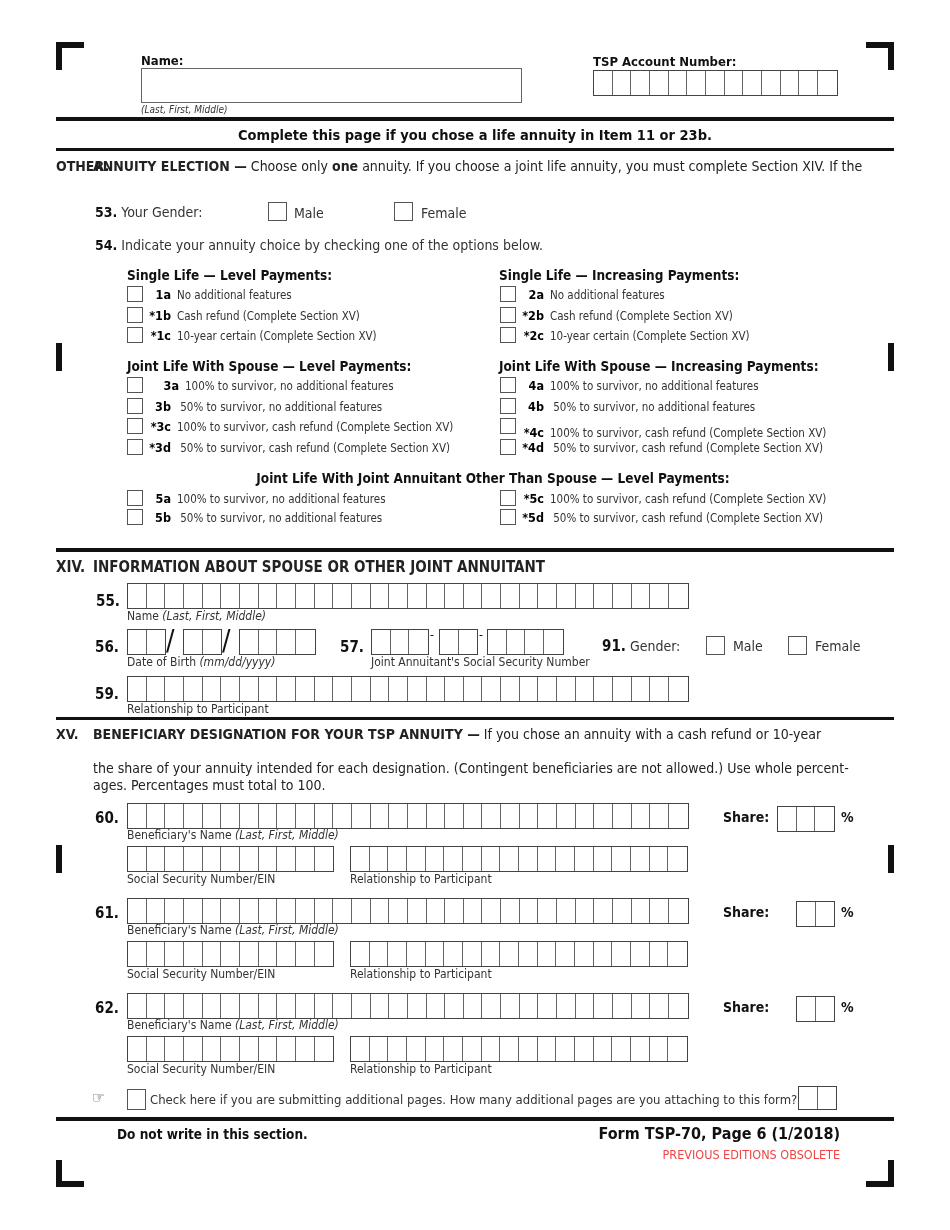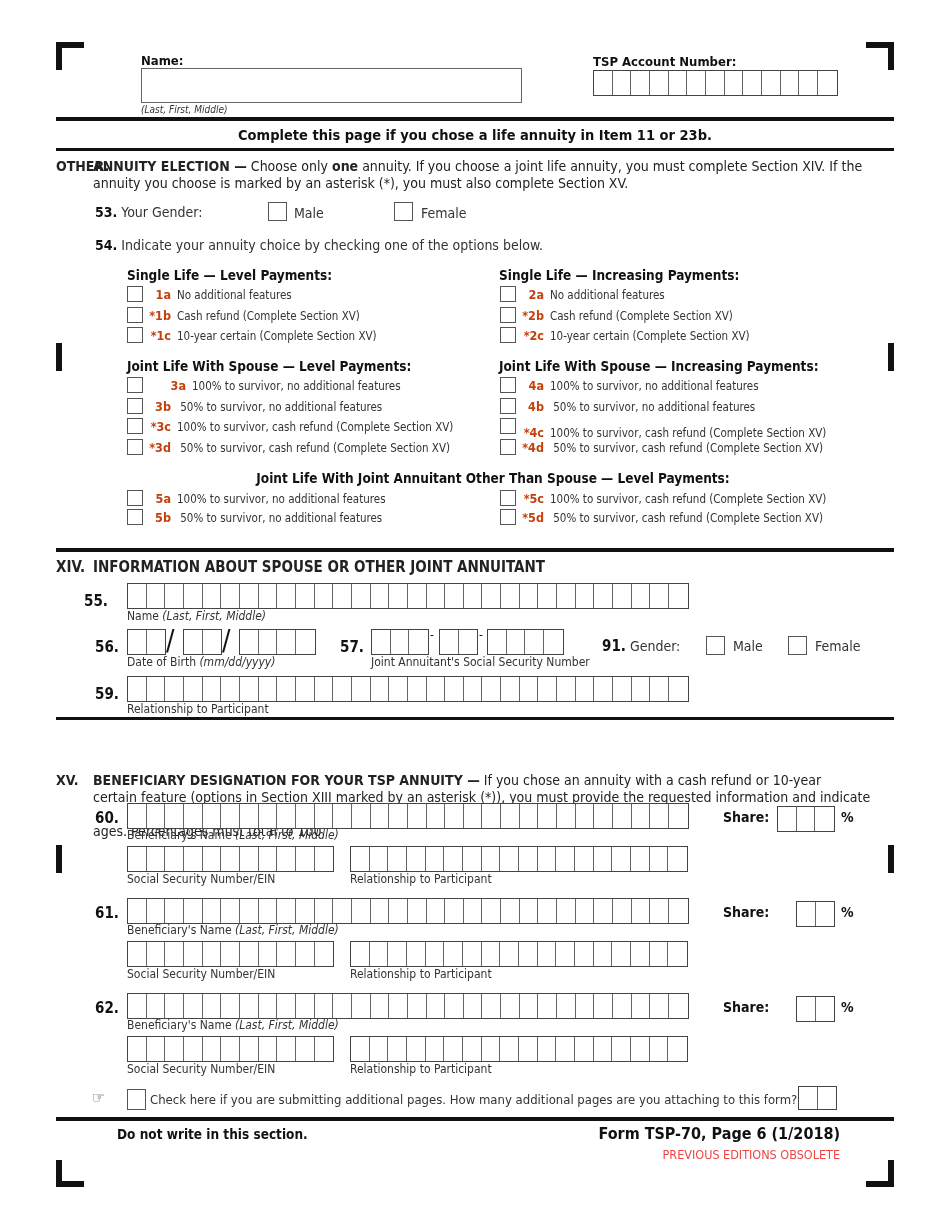--- a/index.html
+++ b/index.html
@@ -10,21 +10,21 @@
   .corner { position: absolute; background: #111; }
   .rule { position: absolute; left: 56px; width: 838px; background: #111; }
   .lbl-sm { font-size: 12px; color: #333; font-family: "DejaVu Sans Condensed", "DejaVu Sans", sans-serif; }
   .ital { font-style: italic; }
   .cells { position: absolute; display: flex; border: 1px solid #444; background: #fff; }
   .cells .c { width: 18.66px; height: 100%; border-right: 1px solid #666; }
   .cells .c:last-child { border-right: none; }
   .chk { position: absolute; width: 19px; height: 19px; border: 1px solid #555; background: #fff; }
   .chk.sm { width: 16px; height: 16px; }
   .opt-text { position: absolute; font-size: 11.5px; color: #333; white-space: nowrap; }
-  .opt-code { font-weight: bold; color: #c2410c; font-size: 12.5px; display: inline-block; width: 30px; text-align: right; margin-right: 6px; }
+  .opt-code { font-weight: bold; color: #000000; font-size: 12.5px; display: inline-block; width: 30px; text-align: right; margin-right: 6px; }
   .grp-title { position: absolute; font-size: 13.5px; font-weight: bold; color: #111; white-space: nowrap; }
   .item-num { position: absolute; font-size: 15px; font-weight: bold; }
   .sec-head { position: absolute; left: 56px; font-size: 14px; color: #222; line-height: 17px; }
   .sec-head .num { font-weight: bold; display: inline-block; width: 37px; }
   .sec-head .ttl { font-weight: bold; }
 </style>
 </head>
 <body>
 
 <div class="corner" style="left:56px;top:42px;width:28px;height:6px;"></div>
@@ -60,21 +60,21 @@
     <div class="c"></div>
     <div class="c"></div>
   </div>
 
 <div class="rule" style="top:117px;height:4px;"></div>
 <div class="abs b" style="left:0;width:950px;text-align:center;top:127px;font-size:14.5px;">Complete this page if you chose a life annuity in Item 11 or 23b.</div>
 <div class="rule" style="top:148px;height:3px;"></div>
 
 <div class="sec-head" style="top:158px;width:838px;">
   <span class="num">OTHER.</span><span class="ttl">ANNUITY ELECTION —</span><span> Choose only </span><b>one</b><span> annuity. If you choose a joint life annuity, you must complete Section XIV. If the</span><br>
-  <span style="display:inline-block;width:37px;"></span><span>annuity you choose is marked by an asterisk (*), you must also complete Section XV.</span>
+  <span style="display:inline-block;width:37px;"></span>
 </div>
 
 <div class="abs" style="left:95px;top:204px;font-size:14px;">
   <span class="b">53.</span>
   <span style="color:#333;">Your Gender:</span>
 </div>
 <div class="chk" style="left:268px;top:202px;"></div>
 <div class="abs" style="left:294px;top:205px;font-size:14px;color:#333;">Male</div>
 <div class="chk" style="left:394px;top:202px;"></div>
 <div class="abs" style="left:421px;top:205px;font-size:14px;color:#333;">Female</div>
@@ -94,21 +94,21 @@
     <div class="opt-text" style="left: 141px; top: 328px;"><span class="opt-code">*1c</span><span style="white-space: pre;">10-year certain (Complete Section XV)</span></div>
     <div class="grp-title" style="left: 499px; top: 267px;">Single Life — Increasing Payments:</div>
     <div class="chk sm" style="left: 500px; top: 286px;"></div>
     <div class="opt-text" style="left: 514px; top: 287px;"><span class="opt-code">2a</span><span style="white-space: pre;">No additional features</span></div>
     <div class="chk sm" style="left: 500px; top: 306.5px;"></div>
     <div class="opt-text" style="left: 514px; top: 307.5px;"><span class="opt-code">*2b</span><span style="white-space: pre;">Cash refund (Complete Section XV)</span></div>
     <div class="chk sm" style="left: 500px; top: 327px;"></div>
     <div class="opt-text" style="left: 514px; top: 328px;"><span class="opt-code">*2c</span><span style="white-space: pre;">10-year certain (Complete Section XV)</span></div>
     <div class="grp-title" style="left: 127px; top: 358px;">Joint Life With Spouse — Level Payments:</div>
     <div class="chk sm" style="left: 127px; top: 377px;"></div>
-    <div class="opt-text" style="left: 156px; top: 378px;"><span class="opt-code">3a</span><span style="white-space: pre;">100% to survivor, no additional features</span></div>
+    <div class="opt-text" style="left: 149px; top: 378px;"><span class="opt-code">3a</span><span style="white-space: pre;">100% to survivor, no additional features</span></div>
     <div class="chk sm" style="left: 127px; top: 397.5px;"></div>
     <div class="opt-text" style="left: 141px; top: 398.5px;"><span class="opt-code">3b</span><span style="white-space: pre;"> 50% to survivor, no additional features</span></div>
     <div class="chk sm" style="left: 127px; top: 418px;"></div>
     <div class="opt-text" style="left: 141px; top: 419px;"><span class="opt-code">*3c</span><span style="white-space: pre;">100% to survivor, cash refund (Complete Section XV)</span></div>
     <div class="chk sm" style="left: 127px; top: 438.5px;"></div>
     <div class="opt-text" style="left: 141px; top: 439.5px;"><span class="opt-code">*3d</span><span style="white-space: pre;"> 50% to survivor, cash refund (Complete Section XV)</span></div>
     <div class="grp-title" style="left: 499px; top: 358px;">Joint Life With Spouse — Increasing Payments:</div>
     <div class="chk sm" style="left: 500px; top: 377px;"></div>
     <div class="opt-text" style="left: 514px; top: 378px;"><span class="opt-code">4a</span><span style="white-space: pre;">100% to survivor, no additional features</span></div>
     <div class="chk sm" style="left: 500px; top: 397.5px;"></div>
@@ -127,21 +127,21 @@
     <div class="chk sm" style="left: 500px; top: 509px;"></div>
     <div class="opt-text" style="left: 514px; top: 510px;"><span class="opt-code">*5d</span><span style="white-space: pre;"> 50% to survivor, cash refund (Complete Section XV)</span></div>
   </div>
 
 <div class="rule" style="top:548px;height:4px;"></div>
 
 <div class="sec-head" style="top:559px;font-size:15px;">
   <span class="num" style="font-weight:bold;">XIV.</span><span class="ttl">INFORMATION ABOUT SPOUSE OR OTHER JOINT ANNUITANT</span>
 </div>
 
-<div class="item-num" style="left:84px;top:592px;">55.</div>
+<div class="item-num" style="left:96px;top:592px;">55.</div>
 <div class="cells" style="left:127px;top:583px;height:26px;">
     <div class="c"></div>
     <div class="c"></div>
     <div class="c"></div>
     <div class="c"></div>
     <div class="c"></div>
     <div class="c"></div>
     <div class="c"></div>
     <div class="c"></div>
     <div class="c"></div>
@@ -248,23 +248,23 @@
     <div class="c"></div>
     <div class="c"></div>
     <div class="c"></div>
     <div class="c"></div>
   </div>
 <div class="abs lbl-sm" style="left:127px;top:702px;">Relationship to Participant</div>
 
 <div class="rule" style="top:717px;height:3px;"></div>
 
 <div class="sec-head" style="top:726px;width:850px;">
-  <span class="num" style="width:37px;margin-top:46px;">XV.</span><span class="ttl">BENEFICIARY DESIGNATION FOR YOUR TSP ANNUITY —</span><span> If you chose an annuity with a cash refund or 10-year</span><br>
-  <span style="display:inline-block;width:37px;"></span><span>certain feature (options in Section XIII marked by an asterisk (*)), you must provide the requested information and indicate</span><br>
+  <span class="num" style="width:37px;">XV.</span><span class="ttl">BENEFICIARY DESIGNATION FOR YOUR TSP ANNUITY —</span><span> If you chose an annuity with a cash refund or 10-year</span><br>
   <span style="display:inline-block;width:37px;"></span><br>
+  <span style="display:inline-block;width:37px;"></span><span>the share of your annuity intended for each designation. (Contingent beneficiaries are not allowed.) Use whole percent-</span><br>
   <span style="display:inline-block;width:37px;"></span><span>ages. Percentages must total to 100.</span>
 </div>
 
 <div id="beneficiaries">
     <div>
       <div class="item-num" style="left:95px;top:809px;">60.</div>
       <div class="cells" style="left:127px;top:803px;height:26px;">
         <div class="c"></div>
         <div class="c"></div>
         <div class="c"></div>

